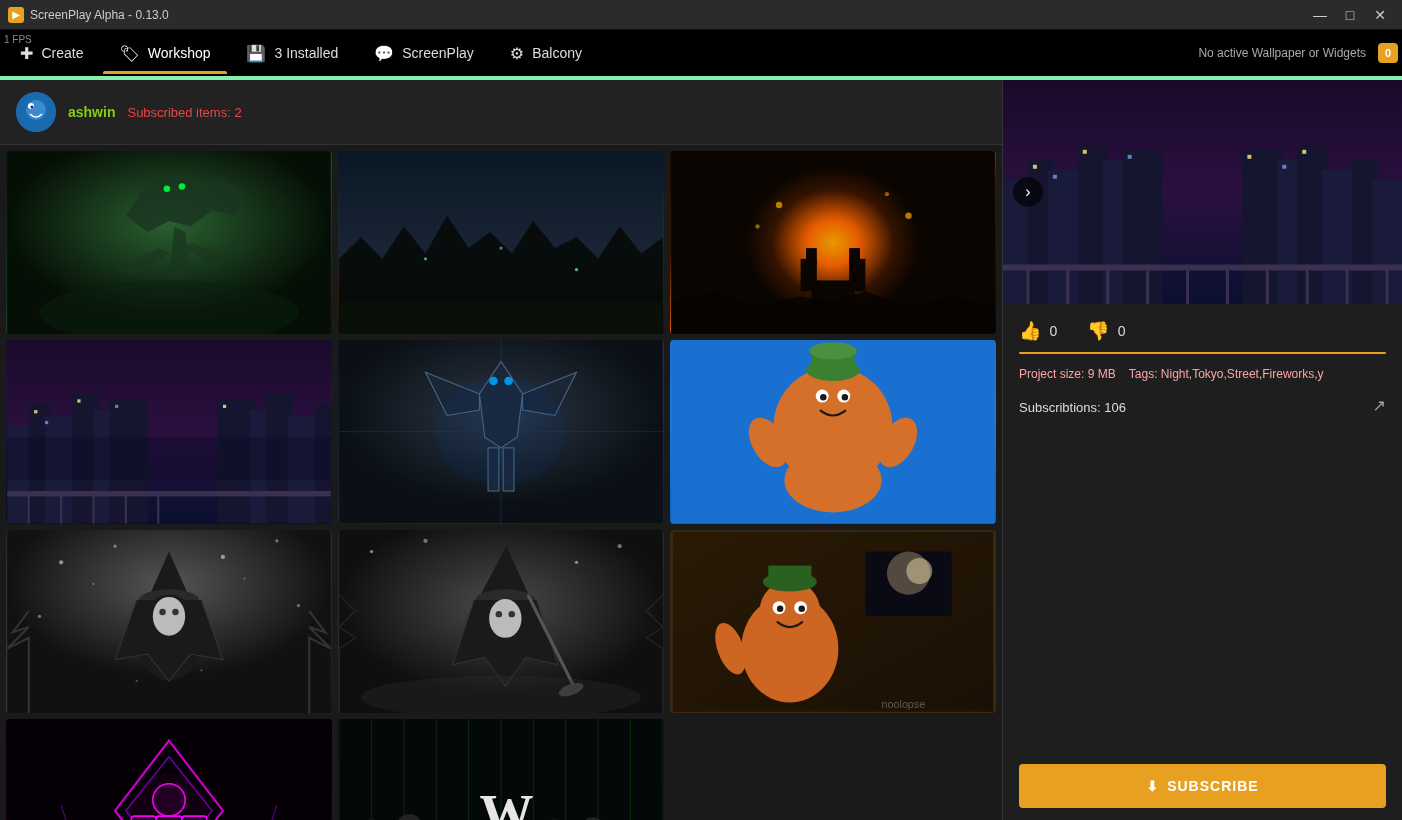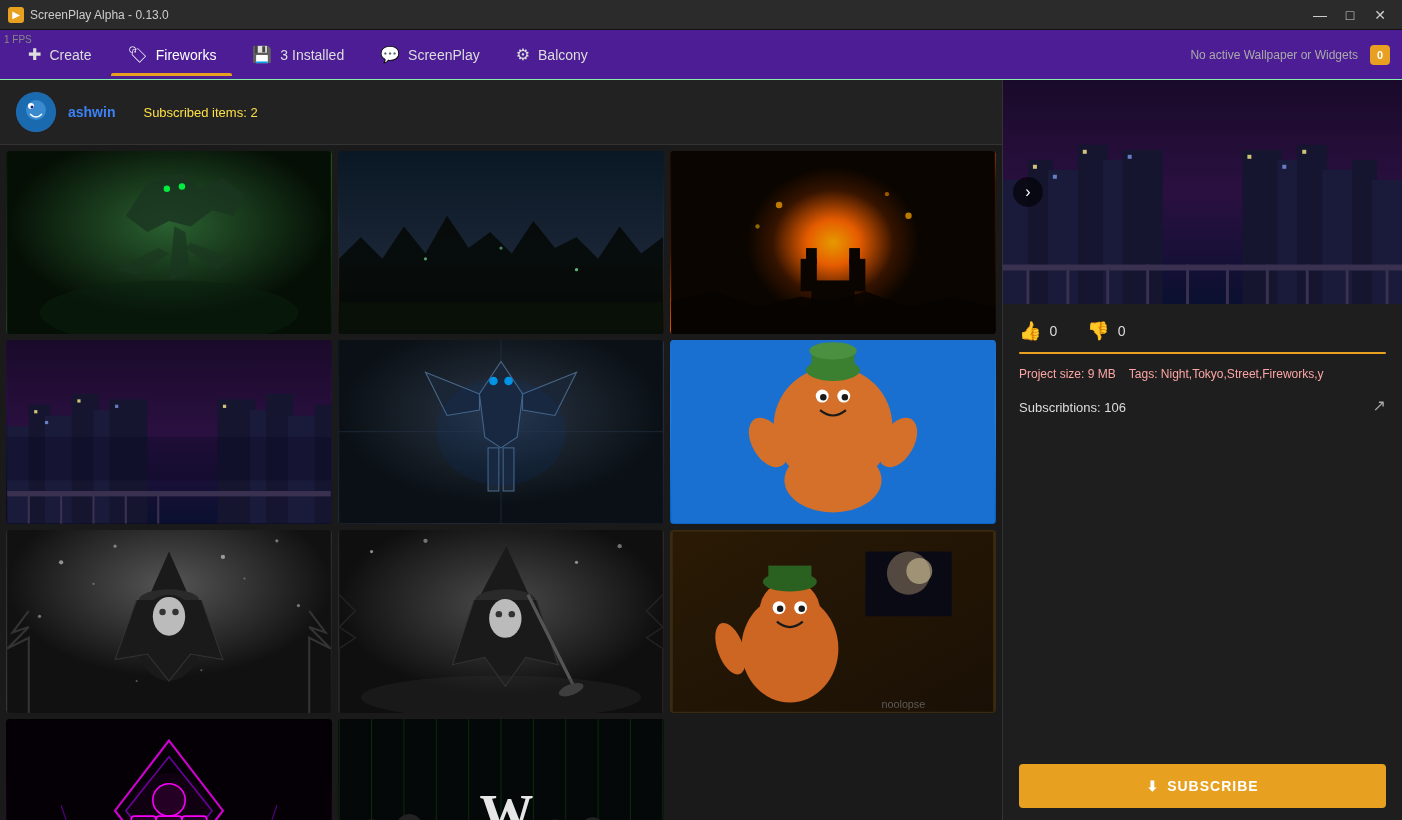--- a/index.html
+++ b/index.html
@@ -55,25 +55,25 @@
       font-size: 14px;
       cursor: pointer;
       display: flex;
       align-items: center;
       justify-content: center;
     }
 
     
     #menu-bar {
       height: 50px;
-      background: #4c1d95;
-      display: flex;
-      align-items: center;
-      padding: 0 12px;
-      border-bottom: 1px solid #86efac;
+      background: #000000;
+      display: flex;
+      align-items: center;
+      padding: 0 4px;
+      border-bottom: 4px solid #86efac;
       gap: 4px;
     }
     .fps-label {
       font-size: 10px;
       color: #888;
       position: absolute;
       left: 4px;
       top: 34px;
     }
     .menu-item {
@@ -159,26 +159,25 @@
       background: #3a5fa0;
       overflow: hidden;
       display: flex;
       align-items: center;
       justify-content: center;
       font-size: 20px;
     }
     #user-name {
       font-size: 14px;
       font-weight: 600;
-      color: #3b82f6;
+      color: #84cc16;
     }
     #subscribed-info {
       font-size: 13px;
-      color: #fde047;
-      margin-left: 16px;
+      color: #ef4444;
     }
 
     
     #wallpaper-grid {
       display: grid;
       grid-template-columns: repeat(3, 1fr);
       gap: 6px;
       padding: 6px;
     }
     .wallpaper-card {
@@ -373,21 +372,21 @@
 <div id="menu-bar">
   <span class="fps-label">1 FPS</span>
 
   <div class="menu-item">
     <span class="menu-item-icon">✚</span>
     <span>Create</span>
   </div>
 
   <div class="menu-item active">
     <span class="menu-item-icon">🏷</span>
-    <span>Fireworks</span>
+    <span>Workshop</span>
   </div>
 
   <div class="menu-item">
     <span class="menu-item-icon">💾</span>
     <span>3 Installed</span>
   </div>
 
   <div class="menu-item">
     <span class="menu-item-icon">💬</span>
     <span>ScreenPlay</span>

